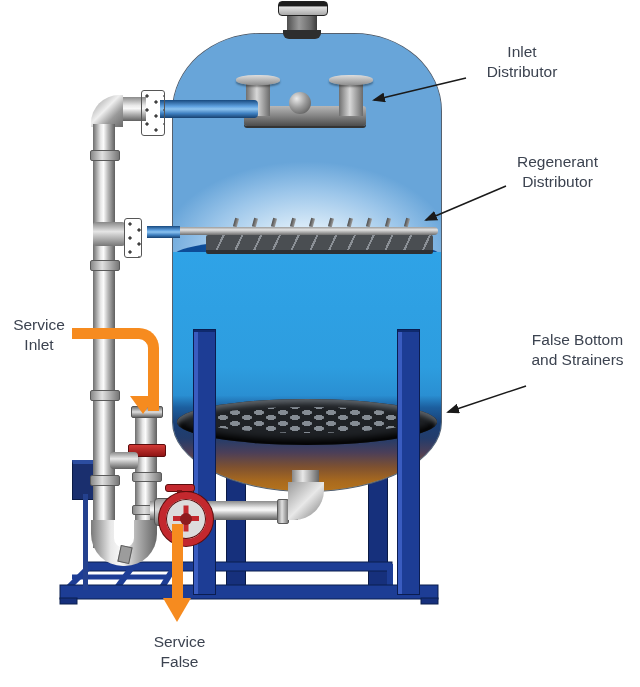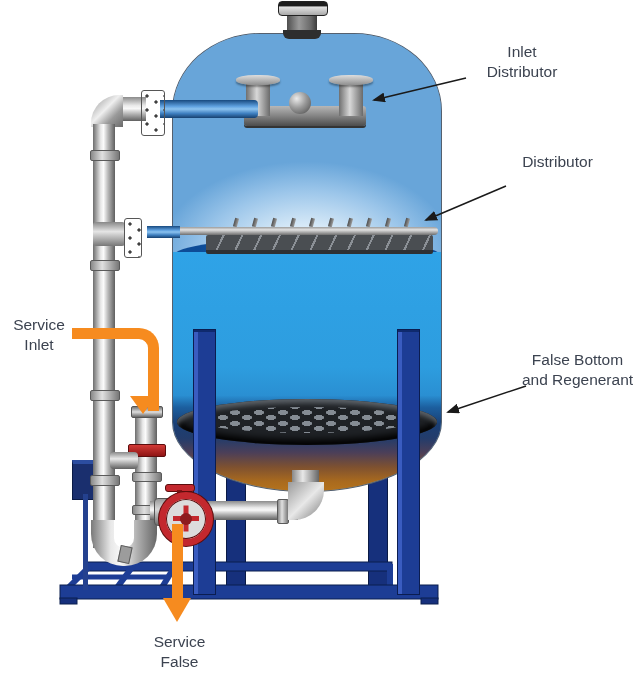--- a/index.html
+++ b/index.html
@@ -210,28 +210,29 @@
     <line x1="466" y1="78" x2="374" y2="100" stroke="#1a1a1a" stroke-width="1.5" marker-end="url(#ah)"></line>
     <line x1="506" y1="186" x2="426" y2="220" stroke="#1a1a1a" stroke-width="1.5" marker-end="url(#ah)"></line>
     <line x1="526" y1="386" x2="448" y2="412" stroke="#1a1a1a" stroke-width="1.5" marker-end="url(#ah)"></line>
   </svg>
 
   <div class="label" style="left:462px;top:42px;width:120px;">
     <div>Inlet</div>
     <div>Distributor</div>
   </div>
   <div class="label" style="left:495px;top:152px;width:125px;">
+    <div>Regenerant</div>
     <div>Distributor</div>
   </div>
   <div class="label" style="left:0px;top:315px;width:78px;">
     <div>Service</div>
     <div>Inlet</div>
   </div>
-  <div class="label" style="left:515px;top:350px;width:125px;">
+  <div class="label" style="left:515px;top:330px;width:125px;">
     <div>False Bottom</div>
-    <div>and Regenerant</div>
+    <div>and Strainers</div>
   </div>
   <div class="label" style="left:122px;top:632px;width:115px;">
     <div>Service</div>
     <div>False</div>
   </div>
 
 </div>
 
 </body></html>

